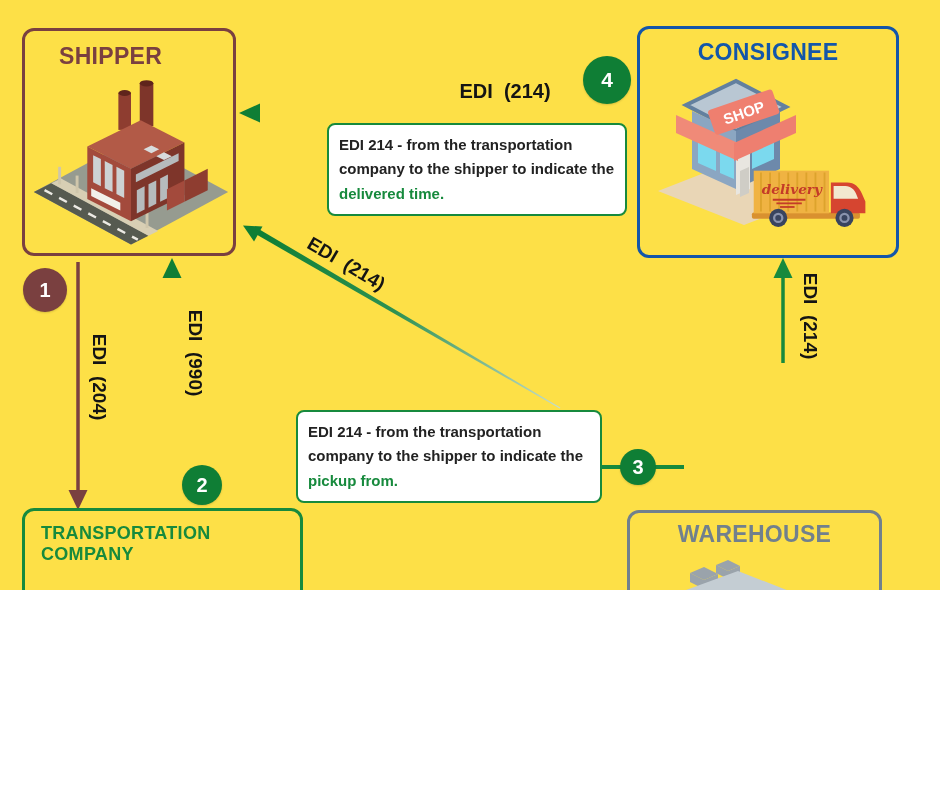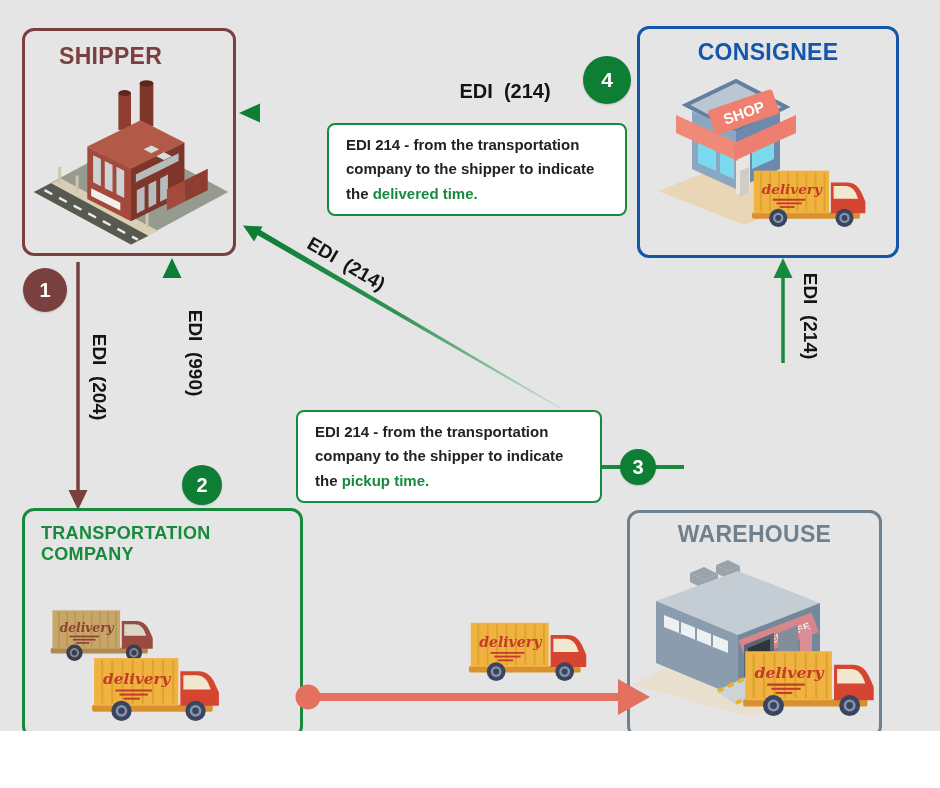--- a/index.html
+++ b/index.html
@@ -1,19 +1,19 @@
 <!DOCTYPE html>
 <html><head>
 <meta charset="utf-8">
 <style>
   * { margin:0; padding:0; box-sizing:border-box; }
   html,body { background:#ffffff; }
   body { font-family:"Liberation Sans", sans-serif; }
   .canvas {
-    position:relative; width:940px; height:731px; background:#e5e5e5;
+    position:relative; width:940px; height:590px; background:#fde047;
     overflow:hidden;
   }
   svg.overlay { position:absolute; left:0; top:0; z-index:1; pointer-events:none; }
   svg.overlay.front { z-index:3; }
 
   
   .node { position:absolute; border-radius:12px; background:transparent; z-index:2; }
   .node .title { font-weight:bold; letter-spacing:.3px; }
   .node-shipper { left:22px; top:28px; width:214px; height:228px; border:3.5px solid #7a4040; }
   .node-shipper .title { color:#7a4040; font-size:23px; margin:12px 0 0 34px; }
@@ -22,21 +22,21 @@
   .node-transportation { left:22px; top:508px; width:281px; height:230px; border:3.5px solid #178a3d; }
   .node-transportation .title { color:#178a3d; font-size:18px; margin:12px 0 0 16px; line-height:1.15; width:230px; }
   .node-warehouse { left:627px; top:510px; width:255px; height:228px; border:3.5px solid #71808d; }
   .node-warehouse .title { color:#71808d; font-size:23px; margin:8px 0 0 0; text-align:center; }
   .node svg.illus { position:absolute; }
 
   
   .note {
     position:absolute; z-index:3; background:#ffffff;
     border:2.5px solid #178a3d; border-radius:8px;
-    padding:8px 17px; font-size:15px; font-weight:bold; color:#222;
+    padding:8px 10px; font-size:15px; font-weight:bold; color:#222;
     line-height:1.62;
   }
   .note-delivered { left:327px; top:123px; width:300px; }
   .note-pickup    { left:296px; top:410px; width:306px; }
   .note-eta       { left:680px; top:368px; width:220px; }
   .note .hl  { color:#178a3d; }
   .note .hlu { color:#178a3d; text-decoration:underline; }
 
   
   .edge-label {
@@ -269,21 +269,21 @@
   </div>
 
   <svg class="transit-truck" width="122" height="64" viewBox="0 0 130 68">
     <use href="#truck" x="0" y="0" width="130" height="68"></use>
   </svg>
 
   <div class="note note-delivered">
     <span>EDI 214 - from the transportation company to the shipper to indicate the </span><span class="hl">delivered time.</span>
   </div>
   <div class="note note-pickup">
-    <span>EDI 214 - from the transportation company to the shipper to indicate the </span><span class="hl">pickup time.</span>
+    <span>EDI 214 - from the transportation company to the shipper to indicate the </span><span class="hl">pickup from.</span>
   </div>
 
   <div class="edge-label rot90 lbl-204">EDI  (204)</div>
   <div class="edge-label rot90 lbl-990">EDI  (990)</div>
   <div class="edge-label lbl-214t">EDI  (214)</div>
   <div class="edge-label lbl-214d">EDI  (214)</div>
   <div class="edge-label rot90 lbl-214r">EDI  (214)</div>
 
   <div class="badge badge-1">1</div>
   <div class="badge badge-2">2</div>

